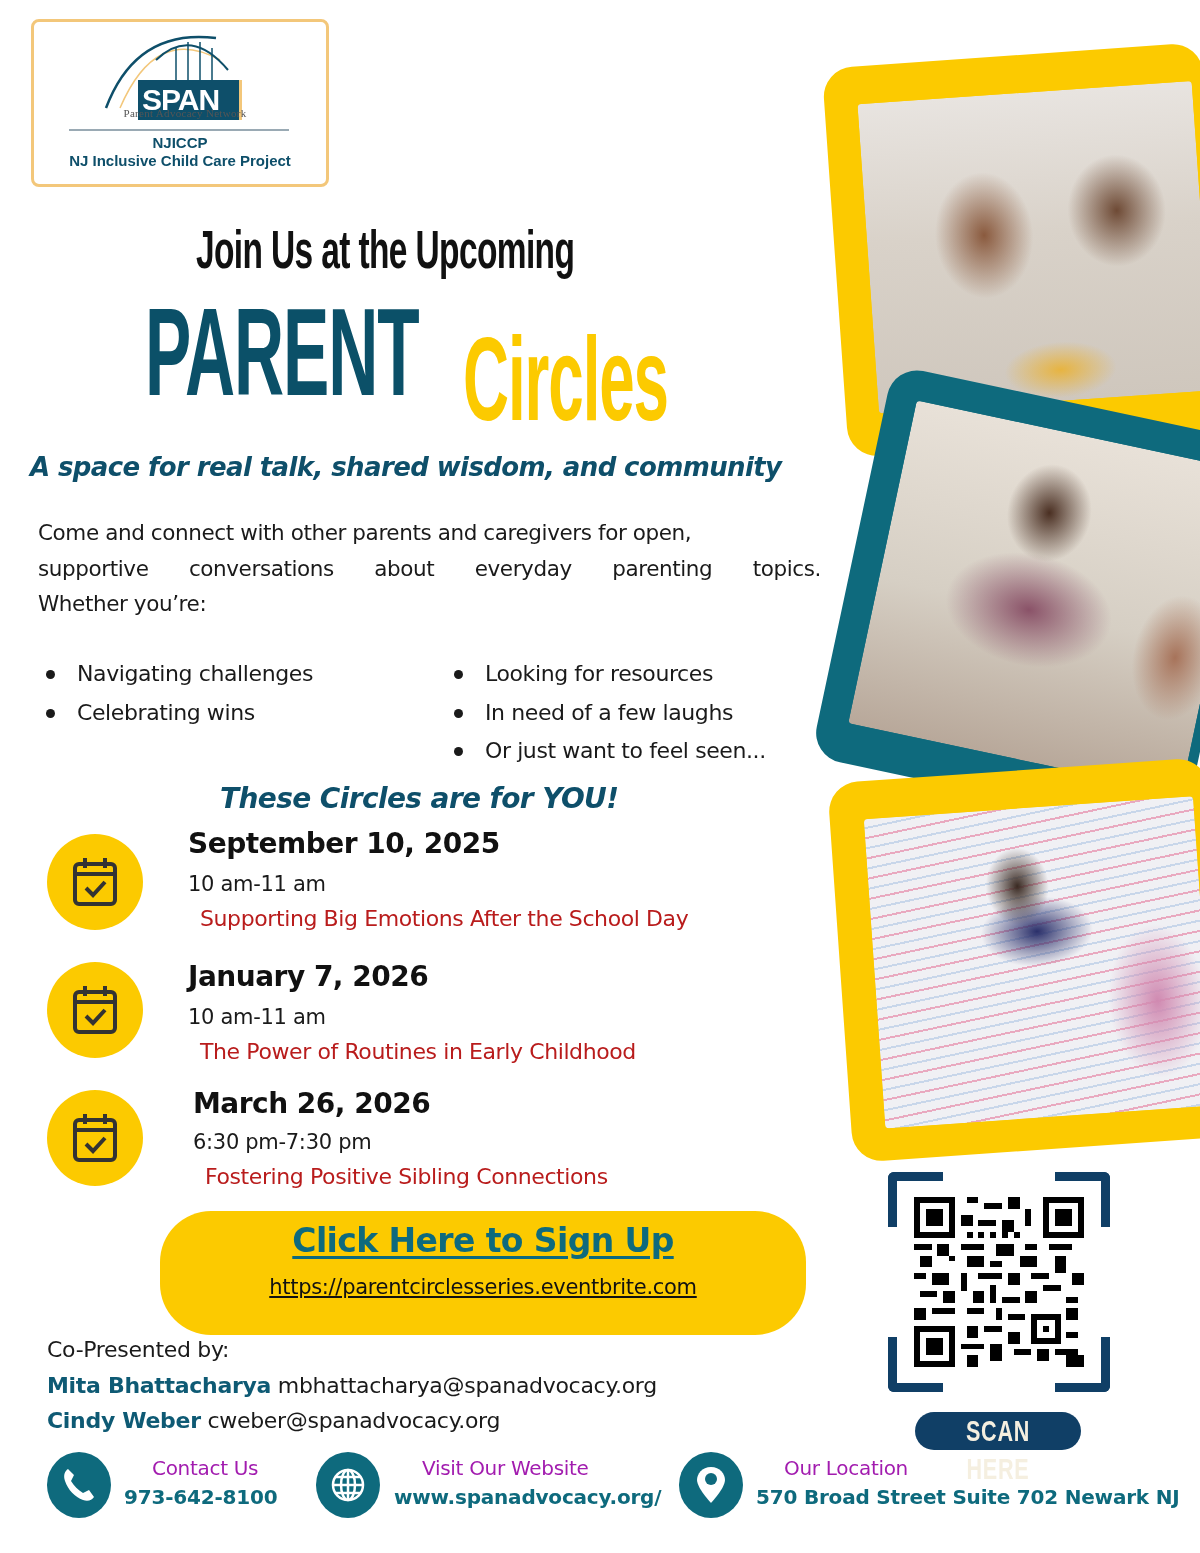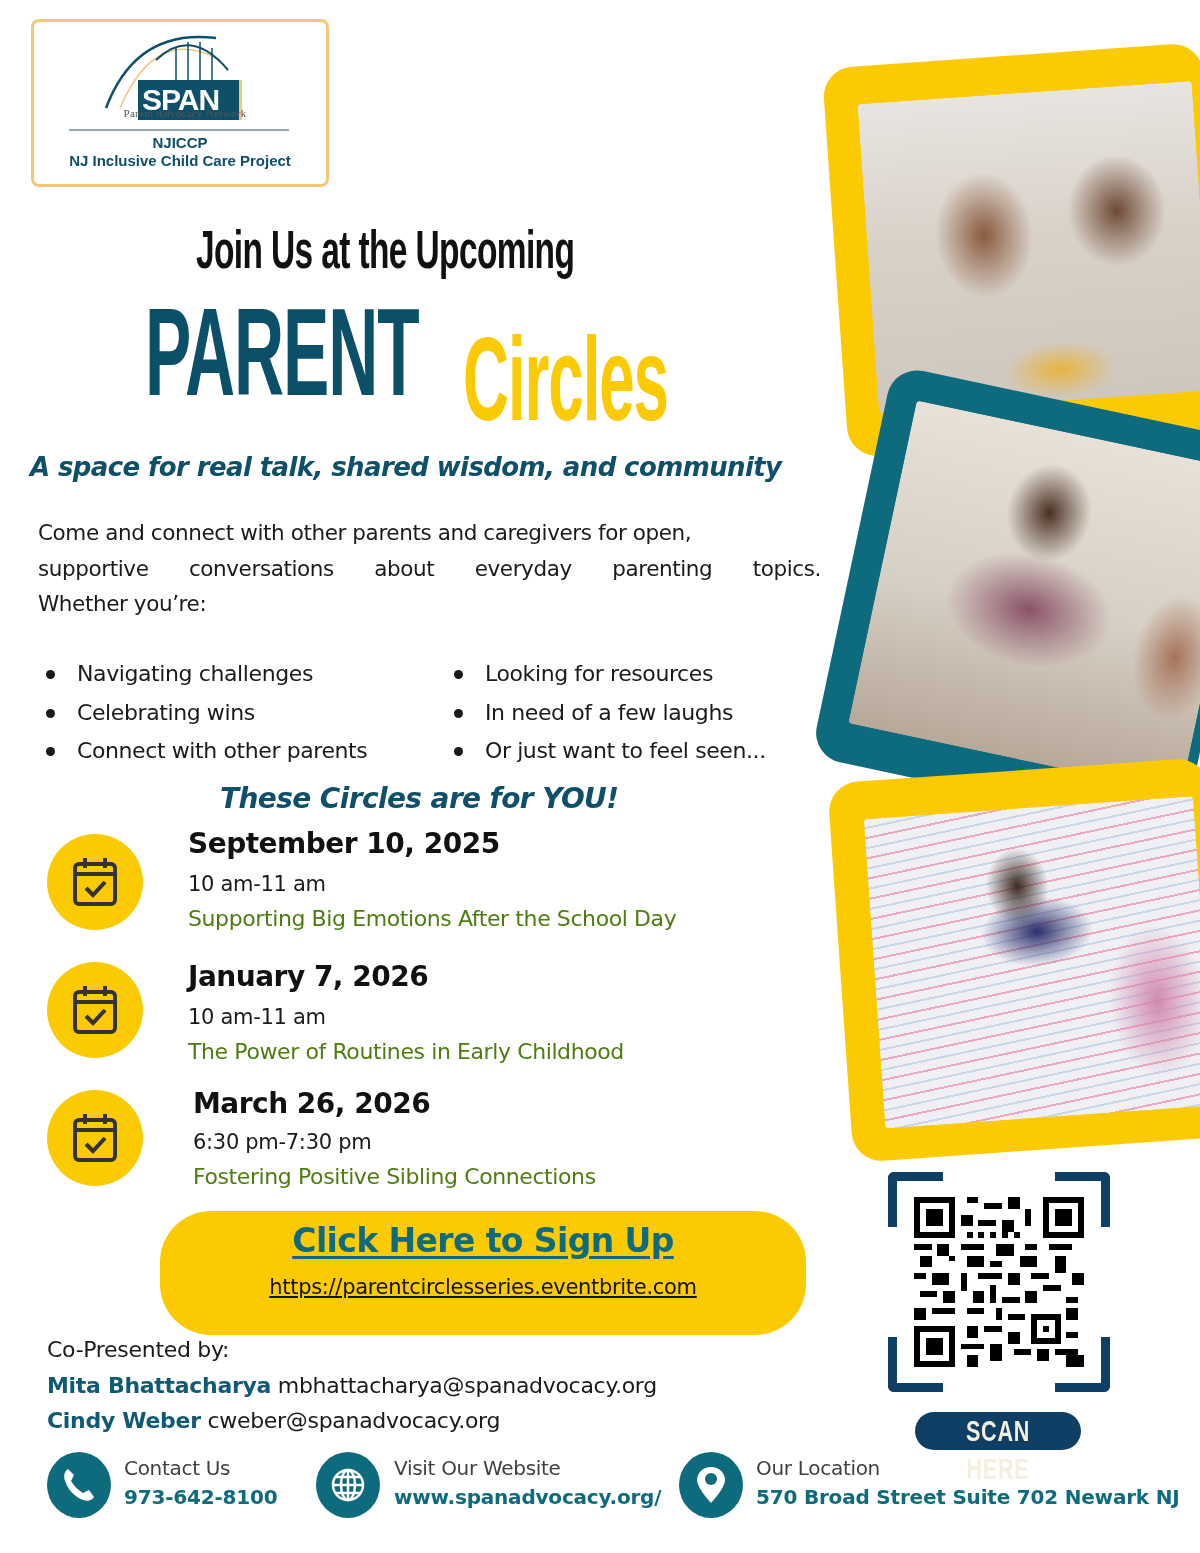--- a/index.html
+++ b/index.html
@@ -70,21 +70,21 @@
   }
 
   
   .event { position: absolute; }
   .cal-icon {
     position: absolute; width: 96px; height: 96px; border-radius: 50%; background: #fcca00;
     display: flex; align-items: center; justify-content: center;
   }
   .ev-date { position: absolute; font-weight: bold; font-size: 28px; color: #111; white-space: nowrap; letter-spacing: -0.5px; }
   .ev-time { position: absolute; font-size: 21px; color: #1a1a1a; white-space: nowrap; letter-spacing: -0.3px; }
-  .ev-title { position: absolute; font-size: 22px; color: #4d7c0f; white-space: nowrap; letter-spacing: -0.4px; }
+  .ev-title { position: absolute; font-size: 22px; color: #b91c1c; white-space: nowrap; letter-spacing: -0.4px; margin-left: 12px; }
 
   
   .signup {
     position: absolute; left: 160px; top: 1211px; width: 646px; height: 124px; border-radius: 51px;
     background: #fcca00; text-align: center; cursor: pointer;
   }
   .signup-main {
     position: absolute; left: 0; top: 10px; width: 100%; font-weight: bold; font-size: 33px; color: #0e6a7d;
     text-decoration: underline; text-underline-offset: 4px; letter-spacing: -0.6px;
   }
@@ -96,21 +96,21 @@
   .copresent { position: absolute; left: 47px; top: 1332px; font-size: 22px; line-height: 35.5px; color: #1a1a1a; letter-spacing: -0.3px; }
   .copresent .name { font-weight: bold; color: #0e5a74; }
   .copresent .row { white-space: nowrap; }
 
   
   .contact { position: absolute; top: 1452px; }
   .contact-icon {
     position: absolute; top: 0; width: 64px; height: 66px; border-radius: 50%; background: #0e6a7d;
     display: flex; align-items: center; justify-content: center;
   }
-  .contact-label { position: absolute; top: 4px; font-size: 20px; color: #404040; white-space: nowrap; letter-spacing: -0.3px; }
+  .contact-label { position: absolute; top: 4px; font-size: 20px; color: #a21caf; white-space: nowrap; letter-spacing: -0.3px; margin-left: 28px; }
   .contact-value { position: absolute; top: 33px; font-size: 20px; font-weight: bold; color: #0e6a7d; white-space: nowrap; letter-spacing: -0.2px; }
 
   
   .photo-frame { position: absolute; border-radius: 30px; }
   .photo-inner { position: absolute; border-radius: 4px; overflow: hidden; }
 
   
   .qr-wrap { position: absolute; left: 888px; top: 1172px; width: 222px; height: 220px; }
   .qr-corner { position: absolute; width: 55px; height: 55px; border-color: #103f66; border-style: solid; }
   .qr-code { position: absolute; left: 25px; top: 25px; width: 172px; height: 170px; }
@@ -151,21 +151,20 @@
 
 <div class="intro">
   <span class="line">Come and connect with other parents and caregivers for open,</span>
   <span class="line justify">supportive conversations about everyday parenting topics.</span>
   <span class="line">Whether you’re:</span>
 </div>
 
 <ul class="bullets col1">
   <li>Navigating challenges</li>
   <li>Celebrating wins</li>
-  <li>Connect with other parents</li>
 </ul>
 <ul class="bullets col2">
   <li>Looking for resources</li>
   <li>In need of a few laughs</li>
   <li>Or just want to feel seen...</li>
 </ul>
 
 <div class="for-you">These Circles are for YOU!</div>
 
 <div class="event" style="left:0;top:0;">

